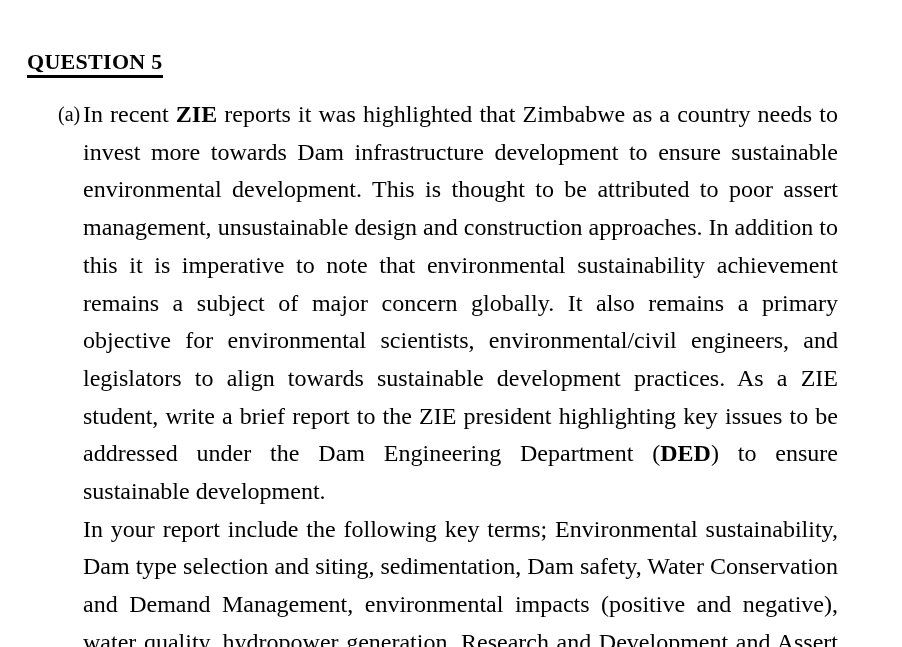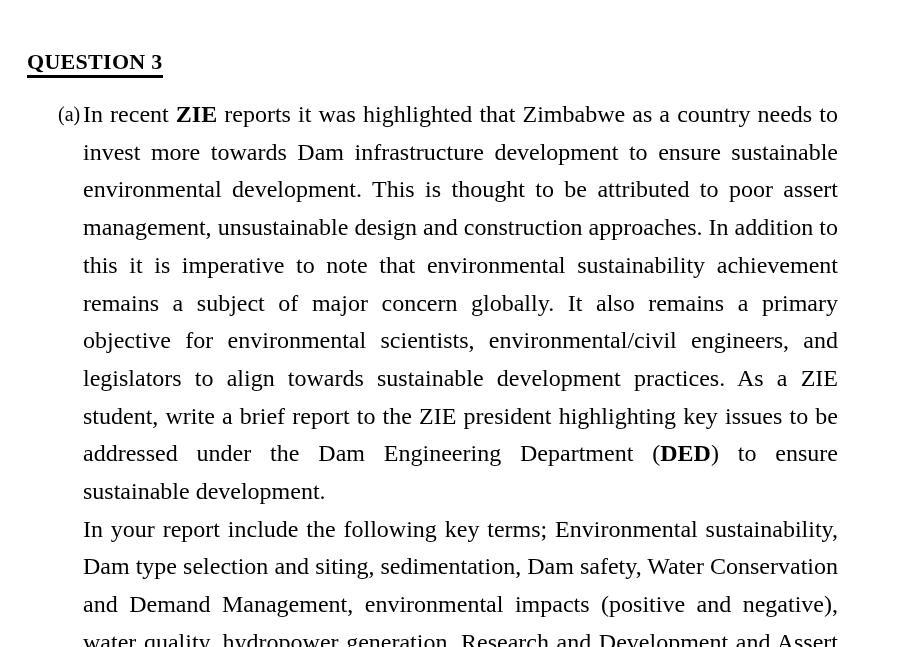--- a/index.html
+++ b/index.html
@@ -61,21 +61,21 @@
   .marks {
     margin-left: 12px;
     white-space: nowrap;
   }
 </style>
 </head>
 <body>
 
 <div class="page">
 
-  <h1 class="heading"><span class="heading-text">QUESTION 3</span></h1>
+  <h1 class="heading"><span class="heading-text">QUESTION 5</span></h1>
 
   <div class="question">
 
     <span class="marker">(a)</span>
 
     <div class="text-col">
 
       <p class="para"><span>In recent </span><span class="b">ZIE</span><span> reports it was highlighted that Zimbabwe as a country needs to invest more towards Dam infrastructure development to ensure sustainable environmental development. This is thought to be attributed to poor assert management, unsustainable design and construction approaches. In addition to this it is imperative to note that environmental sustainability achievement remains a subject of major concern globally. It also remains a primary objective for environmental scientists, environmental/civil engineers, and legislators to align towards sustainable development practices. As a ZIE student, write a brief report to the ZIE president highlighting key issues to be addressed under the Dam Engineering Department (</span><span class="b">DED</span><span>) to ensure sustainable development.</span></p>
 
       <p class="para"><span>In your report include the following key terms; Environmental sustainability, Dam type selection and siting, sedimentation, Dam safety, Water Conservation and Demand Management, environmental impacts (positive and negative), water quality, hydropower generation, Research and Development and Assert Management.</span><span class="b marks">[38]</span></p>

